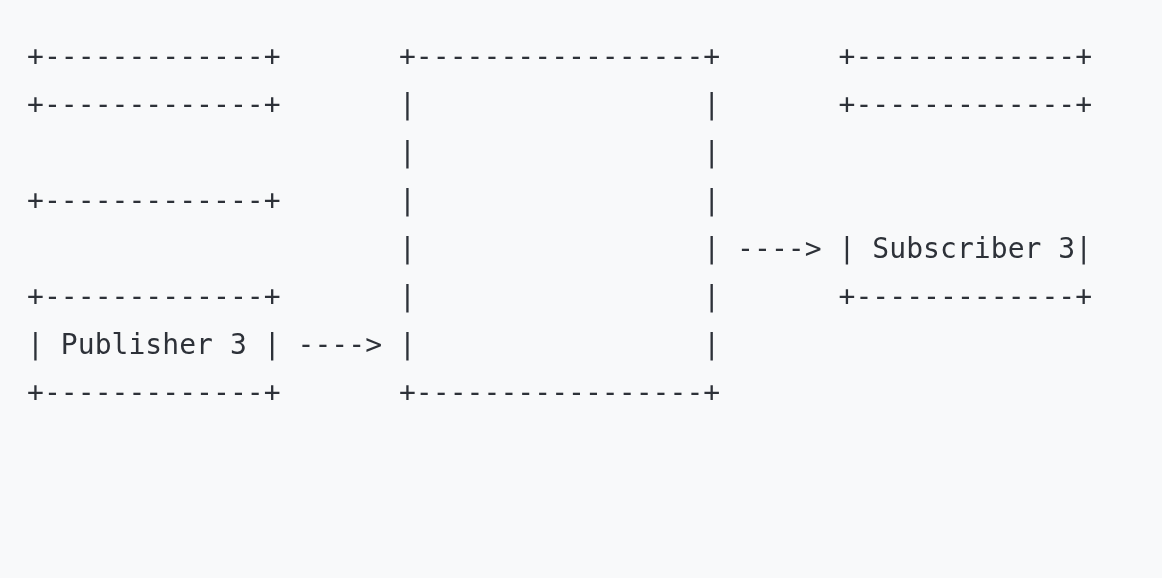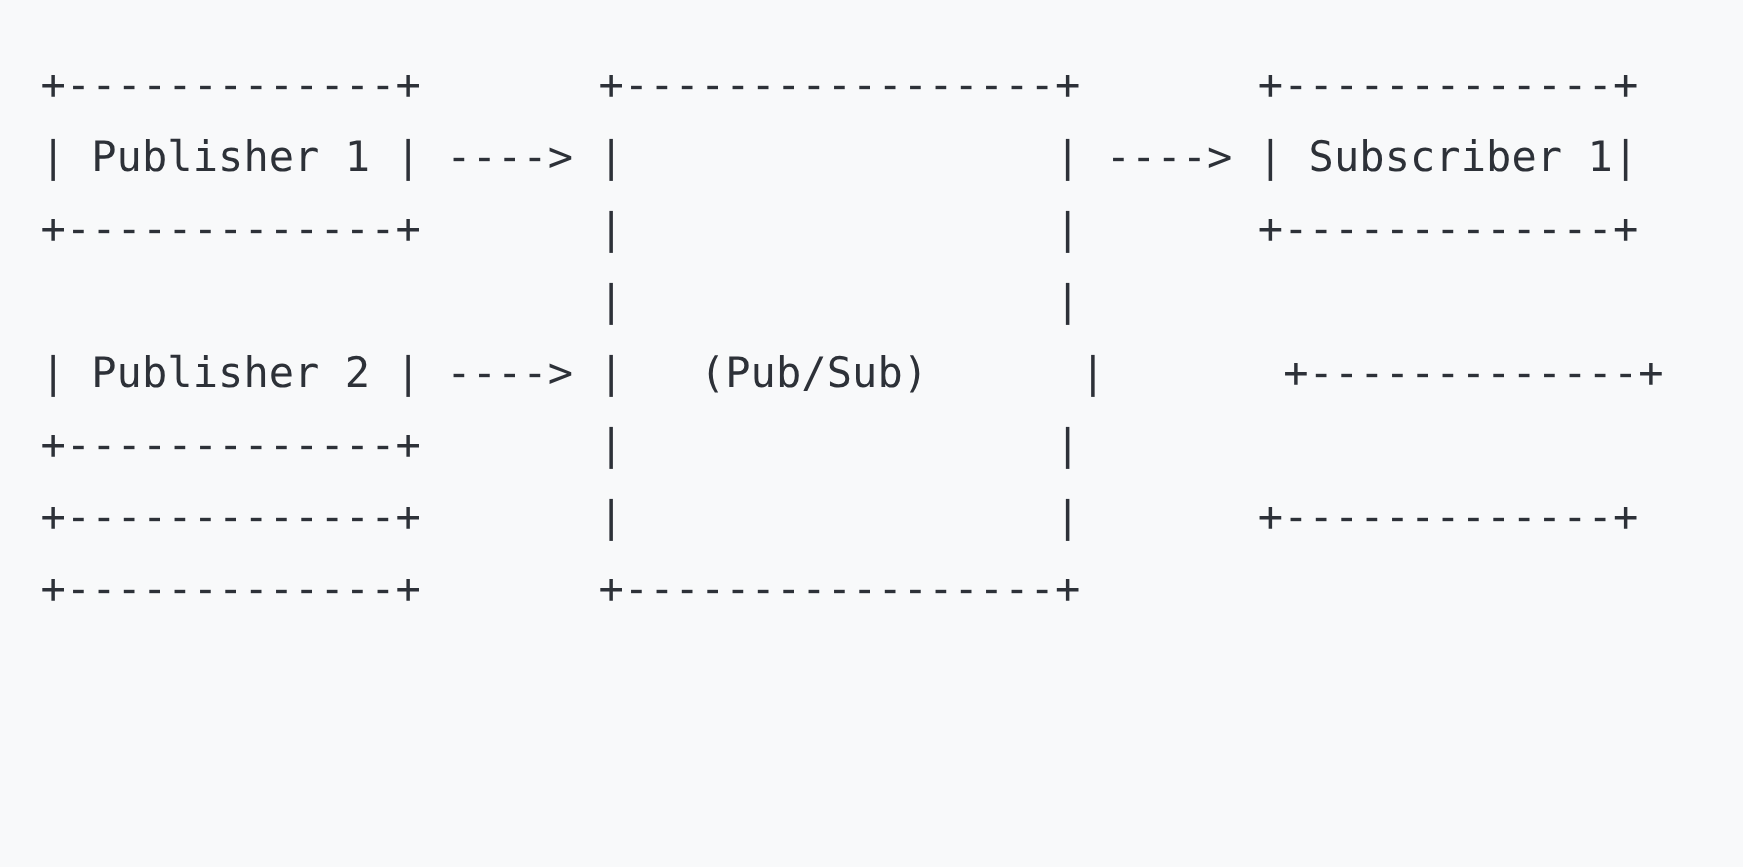--- a/index.html
+++ b/index.html
@@ -31,20 +31,20 @@
   .ascii-line {
     white-space: pre;
     height: 48px;
   }
 </style>
 </head>
 <body>
 
 <div class="ascii-diagram">
   <div class="ascii-line">+-------------+       +-----------------+       +-------------+</div>
-  <div class="ascii-line">| Publisher 1 | ----&gt; |                 | ----&gt; | Subscriber 1|</div>
   <div class="ascii-line">+-------------+       |                 |       +-------------+</div>
   <div class="ascii-line">                      |                 |</div>
-  <div class="ascii-line">| Publisher 2 | ----&gt; |   (Pub/Sub)      |       +-------------+</div>
   <div class="ascii-line">+-------------+       |                 |</div>
+  <div class="ascii-line">                      |                 | ----&gt; | Subscriber 3|</div>
   <div class="ascii-line">+-------------+       |                 |       +-------------+</div>
+  <div class="ascii-line">| Publisher 3 | ----&gt; |                 |</div>
   <div class="ascii-line">+-------------+       +-----------------+</div>
 </div>
 
 </body></html>

